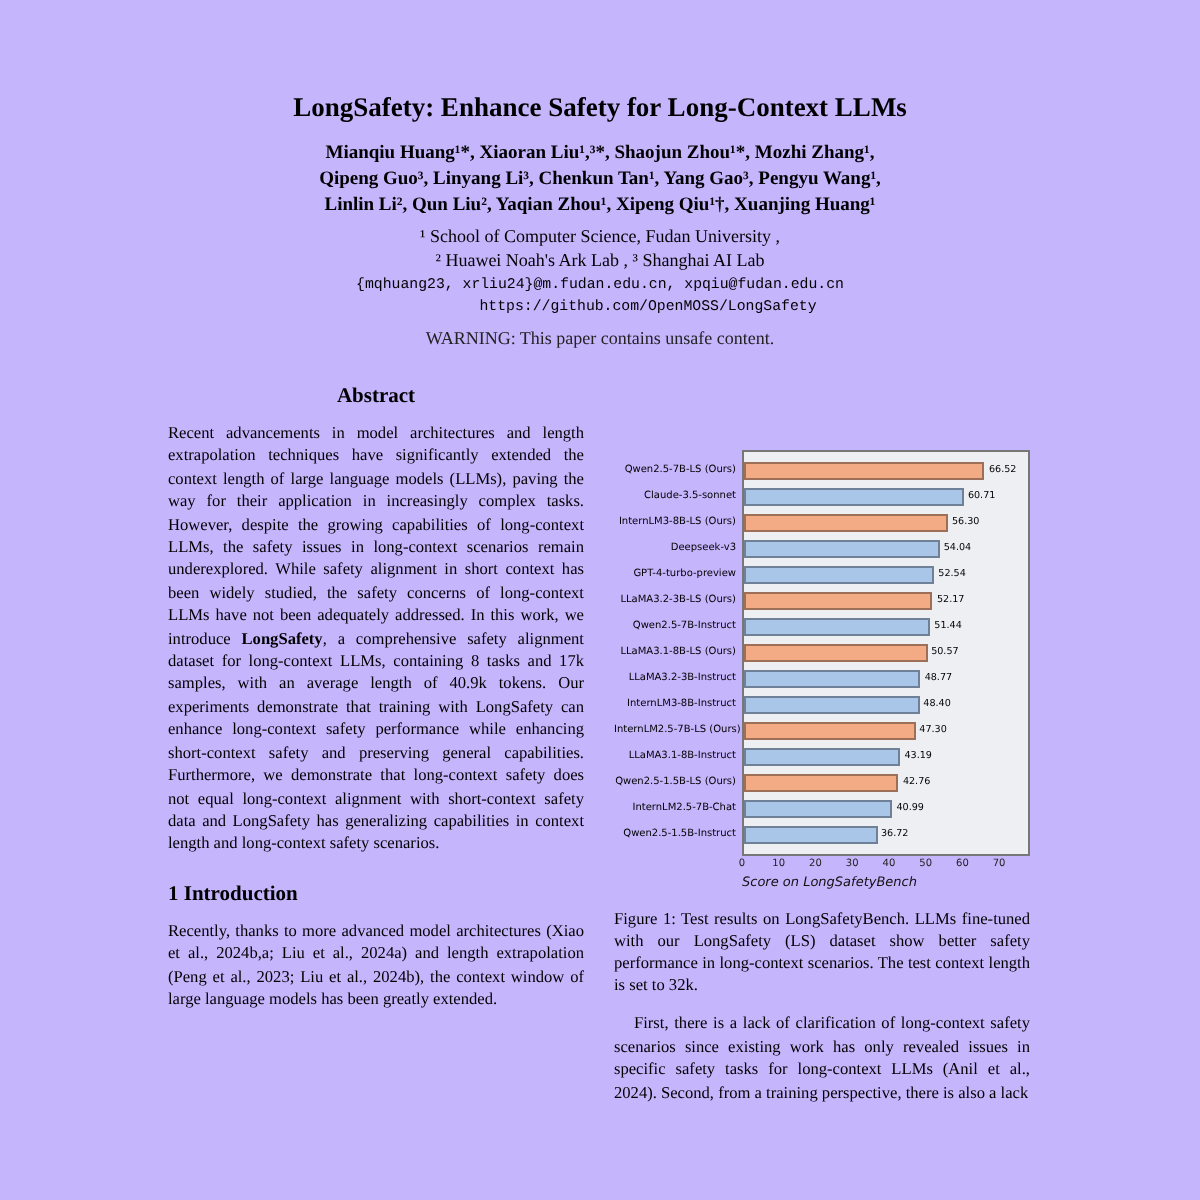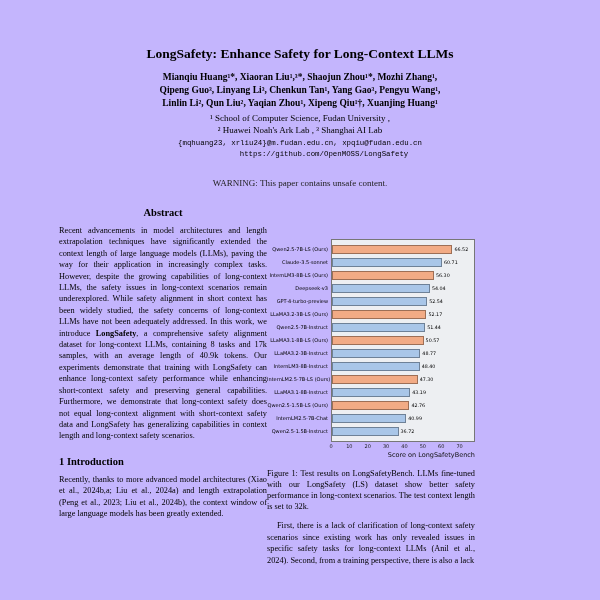--- a/index.html
+++ b/index.html
@@ -8,44 +8,44 @@
     font-family:"Liberation Serif",serif;color:#000;
     position:relative;overflow:hidden;box-sizing:border-box;
   }
   .header{text-align:center;padding-top:46px;}
   .title{font-size:13.5px;font-weight:bold;margin-bottom:9px;}
   .authors div{font-size:9.5px;font-weight:bold;line-height:13px;}
   .affils{margin-top:2px;}
   .affils div{font-size:9px;line-height:12px;}
   .contact{font-family:"Liberation Mono",monospace;font-size:7.4px;line-height:11px;margin-top:2px;}
   .repo{font-family:"Liberation Mono",monospace;font-size:7.4px;line-height:11px;color:#000;margin-left:48px;}
-  .warning{font-size:9px;line-height:12px;margin-top:17px;color:#222;}
+  .warning{font-size:9px;line-height:12px;margin-top:3px;color:#222;}
 
-  .columns{display:flex;padding:16px 84px 0 59px;}
+  .columns{display:flex;gap:15px;padding:16px 84px 0 84px;}
   .col{width:208px;box-sizing:border-box;}
   .abstract-heading{text-align:center;font-weight:bold;font-size:10.5px;margin:2px 0 7px 0;}
   .body-text{font-size:8.3px;line-height:11.4px;text-align:justify;}
   .section-heading{font-weight:bold;font-size:10.5px;margin:14px 0 7px 0;}
   .indent{text-indent:10px;}
   b.term{font-weight:bold;}
 
   
   .figure{margin-top:34px;}
   .chart{font-family:"DejaVu Sans",sans-serif;}
   .chart-main{display:flex;align-items:stretch;}
   .chart-labels{width:64px;flex:none;display:flex;flex-direction:column;padding-top:4px;box-sizing:border-box;}
   .clabel{height:13px;line-height:13px;font-size:5px;text-align:right;padding-right:3px;white-space:nowrap;overflow:hidden;}
   .chart-plot{flex:1;border:1px solid #777;background:#edeff2;padding:3px 0;display:flex;flex-direction:column;min-width:0;}
   .crow{height:13px;display:flex;align-items:center;}
   .cbar{height:9px;flex:none;border:1px solid rgba(0,0,0,0.35);box-sizing:border-box;}
   .cval{font-size:4.8px;margin-left:2px;white-space:nowrap;}
   .chart-axis{margin-left:64px;}
   .chart-ticks{position:relative;height:7px;margin-top:1px;}
   .chart-ticks span{position:absolute;transform:translateX(-50%);font-size:5px;color:#222;}
-  .chart-xlabel{font-size:6.5px;text-align:right;margin-top:1px;color:#111;}
+  .chart-xlabel{font-size:6.5px;text-align:left;margin-top:1px;color:#111;font-style:italic;}
   .caption{font-size:8.3px;line-height:11px;text-align:justify;margin-top:9px;font-family:"Liberation Serif",serif;}
   .right-para{}
 </style>
 </head>
 <body>
 
 <div class="page">
 
   <div class="header">
     <div class="title">LongSafety: Enhance Safety for Long-Context LLMs</div>

